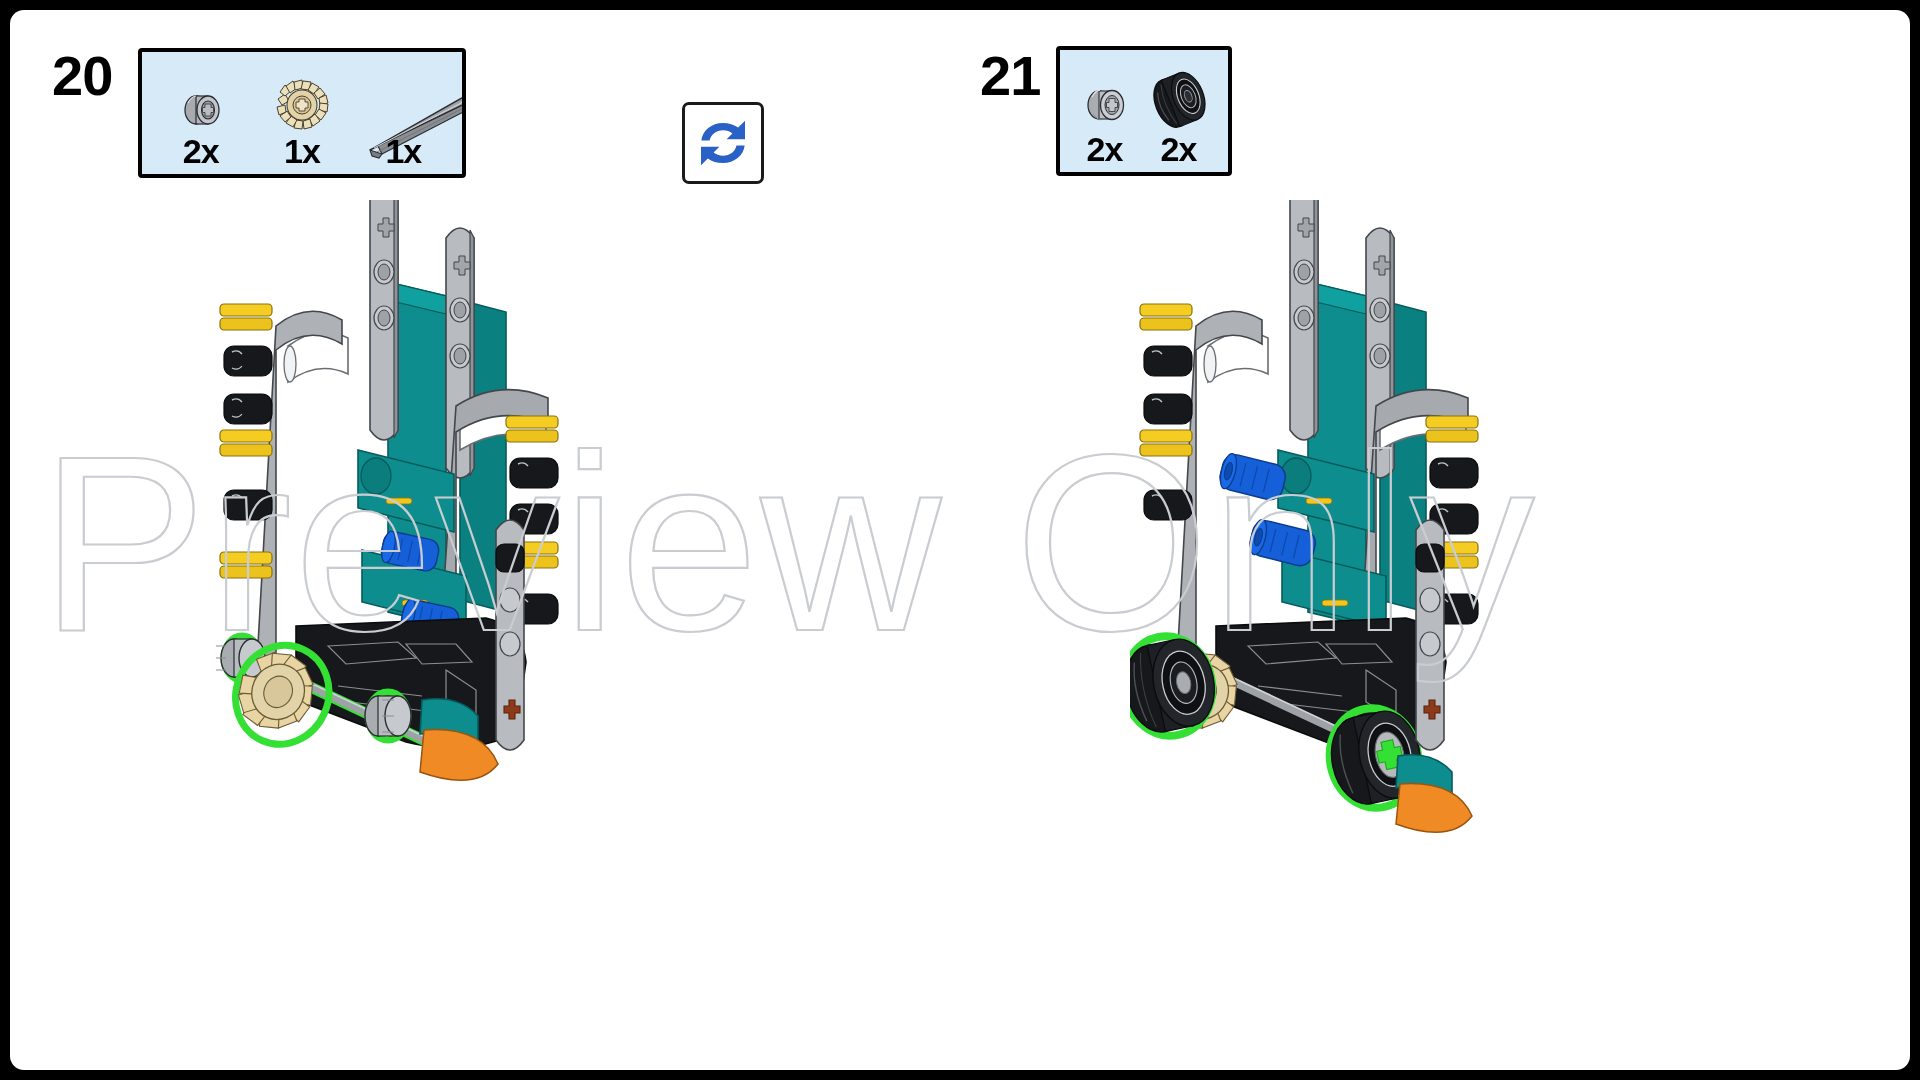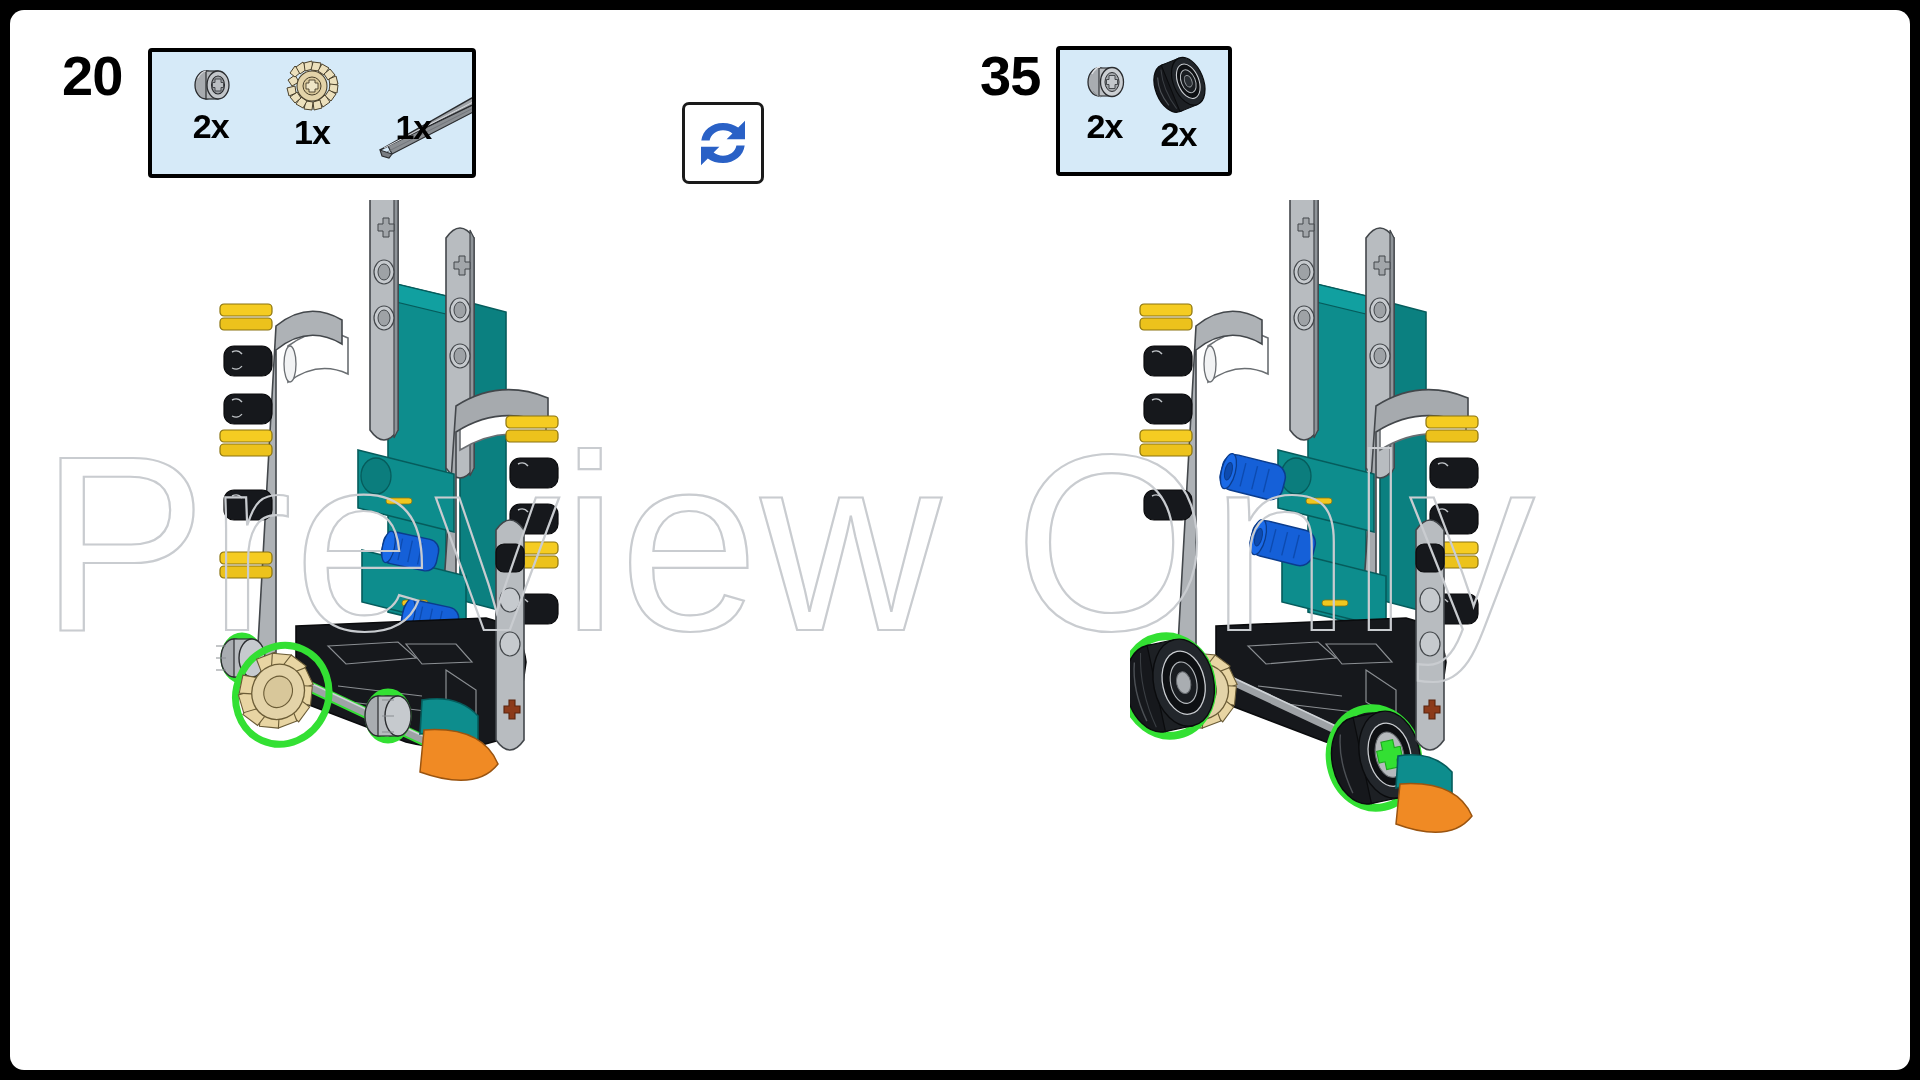--- a/index.html
+++ b/index.html
@@ -54,21 +54,21 @@
     background: #d6eaf8;
     border: 4px solid #000;
     border-radius: 4px;
     box-sizing: border-box;
   }
   .parts-row {
     position: absolute;
     left: 0; right: 0; bottom: 6px;
     display: flex;
     justify-content: space-around;
-    align-items: flex-start;
+    align-items: flex-end;
     padding: 0 10px;
     box-sizing: border-box;
   }
   .part-cell {
     display: flex;
     flex-direction: column;
     align-items: center;
     justify-content: flex-end;
   }
   .part-icon {
@@ -106,21 +106,21 @@
 <body>
 
 <div id="page">
 
   <div id="watermark">
     <svg viewBox="0 0 1900 360" preserveAspectRatio="none">
       <text class="wm-text" x="30" y="260">Preview Only</text>
     </svg>
   </div>
 
-  <div class="step-block" style="left:10px;top:0;width:470px;height:210px;">
+  <div class="step-block" style="left:0;top:0;width:470px;height:210px;">
     <div class="step-num" style="left:42px;top:38px;">20</div>
     <div class="parts-box" style="left:128px;top:38px;width:328px;height:130px;">
 
       <svg width="320" height="122" style="position:absolute;left:0;top:0;">
         <g transform="translate(228,30)">
           <polygon points="0,68 8,64 128,6 120,0" fill="#9fa3a7" stroke="#2b2d30" stroke-width="1.4"></polygon>
           <polygon points="8,64 128,6 132,10 12,72" fill="#8a8e92" stroke="#2b2d30" stroke-width="1.2"></polygon>
           <line x1="4" y1="66" x2="124" y2="4" stroke="#d8dade" stroke-width="1"></line>
           <line x1="7" y1="70" x2="127" y2="9" stroke="#707479" stroke-width="0.9"></line>
           <path d="M0,68 L2,74 L9,76 L12,72 Z" fill="#797d82" stroke="#2b2d30" stroke-width="1.1"></path>
@@ -183,21 +183,21 @@
   <div id="rotate-box">
     <svg width="58" height="58" viewBox="0 0 58 58">
       <g fill="#2a61c6">
         <path d="M29,9 C17.5,9 8.5,16.5 7.3,26.5 L15.6,26.5 C16.7,20.5 22.2,16.2 29,16.2 C32.6,16.2 35.9,17.4 38.4,19.4 L32.6,25.2 L51,25.2 L51,6.8 L44.2,13.6 C40.2,10.7 34.9,9 29,9 Z"></path>
         <path d="M29,49 C40.5,49 49.5,41.5 50.7,31.5 L42.4,31.5 C41.3,37.5 35.8,41.8 29,41.8 C25.4,41.8 22.1,40.6 19.6,38.6 L25.4,32.8 L7,32.8 L7,51.2 L13.8,44.4 C17.8,47.3 23.1,49 29,49 Z"></path>
       </g>
     </svg>
   </div>
 
   <div class="step-block" style="left:940px;top:0;width:300px;height:210px;">
-    <div class="step-num" style="left:30px;top:38px;">35</div>
+    <div class="step-num" style="left:30px;top:38px;">21</div>
     <div class="parts-box" style="left:106px;top:36px;width:176px;height:130px;">
       <div class="parts-row" style="height:112px;">
 
         <div class="part-cell">
           <svg class="part-icon" width="56" height="54" viewBox="0 0 56 54">
             <ellipse cx="22" cy="28" rx="11" ry="14" fill="#a9adb1" stroke="#2b2d30" stroke-width="1.3"></ellipse>
             <rect x="22" y="14" width="13" height="28" fill="#bcc0c4" stroke="#2b2d30" stroke-width="1.1"></rect>
             <ellipse cx="35" cy="28" rx="11.5" ry="14.5" fill="#cbcfd3" stroke="#2b2d30" stroke-width="1.3"></ellipse>
             <ellipse cx="35" cy="28" rx="7" ry="9.5" fill="#a4a8ac" stroke="#2b2d30" stroke-width="1"></ellipse>
             <path d="M32,21.5 l6,0 l0,4 l2.5,0 l0,5 l-2.5,0 l0,4 l-6,0 l0,-4 l-2.5,0 l0,-5 l2.5,0 Z" fill="#c3c7cb" stroke="#3a3d41" stroke-width="0.9"></path>

